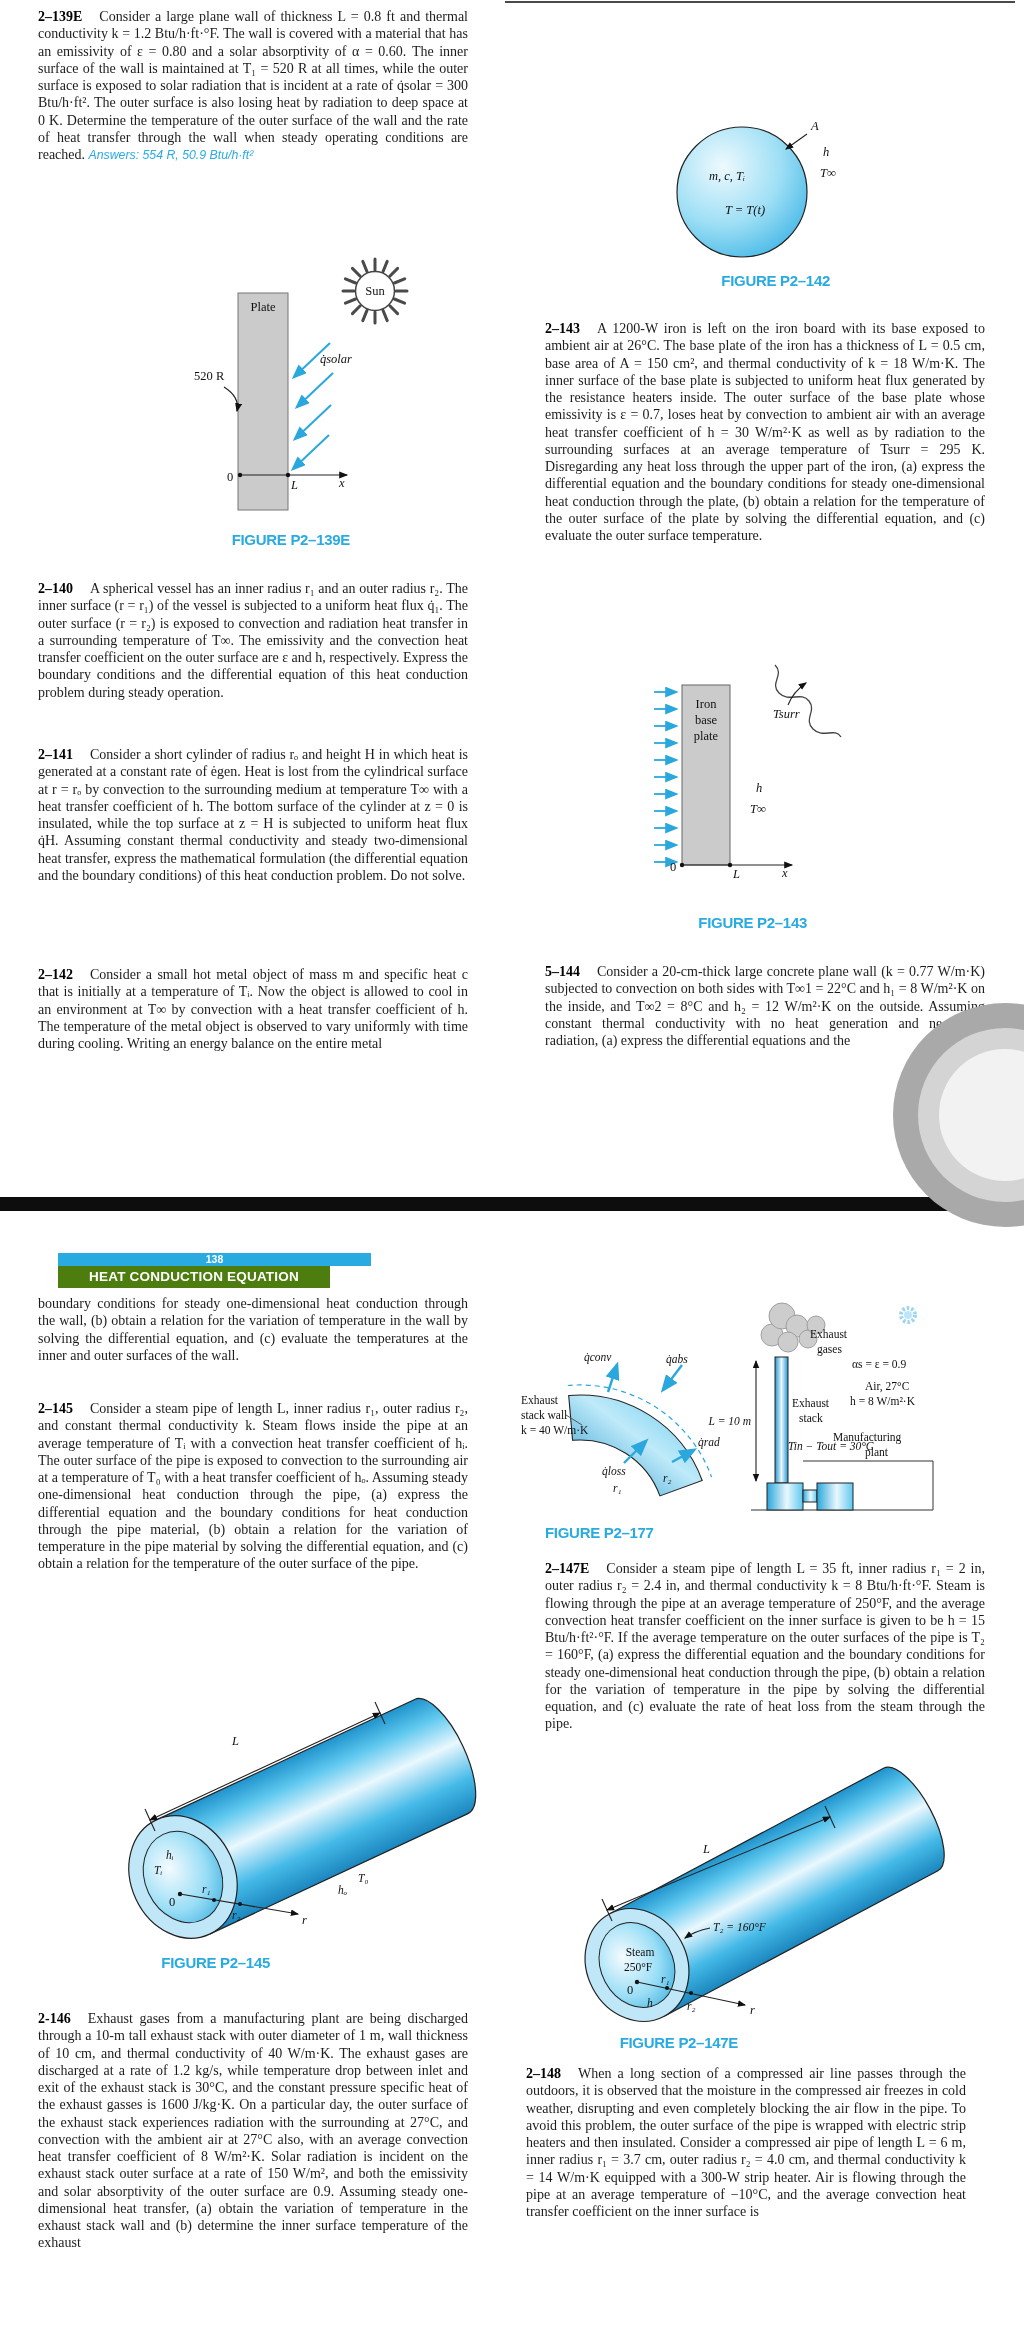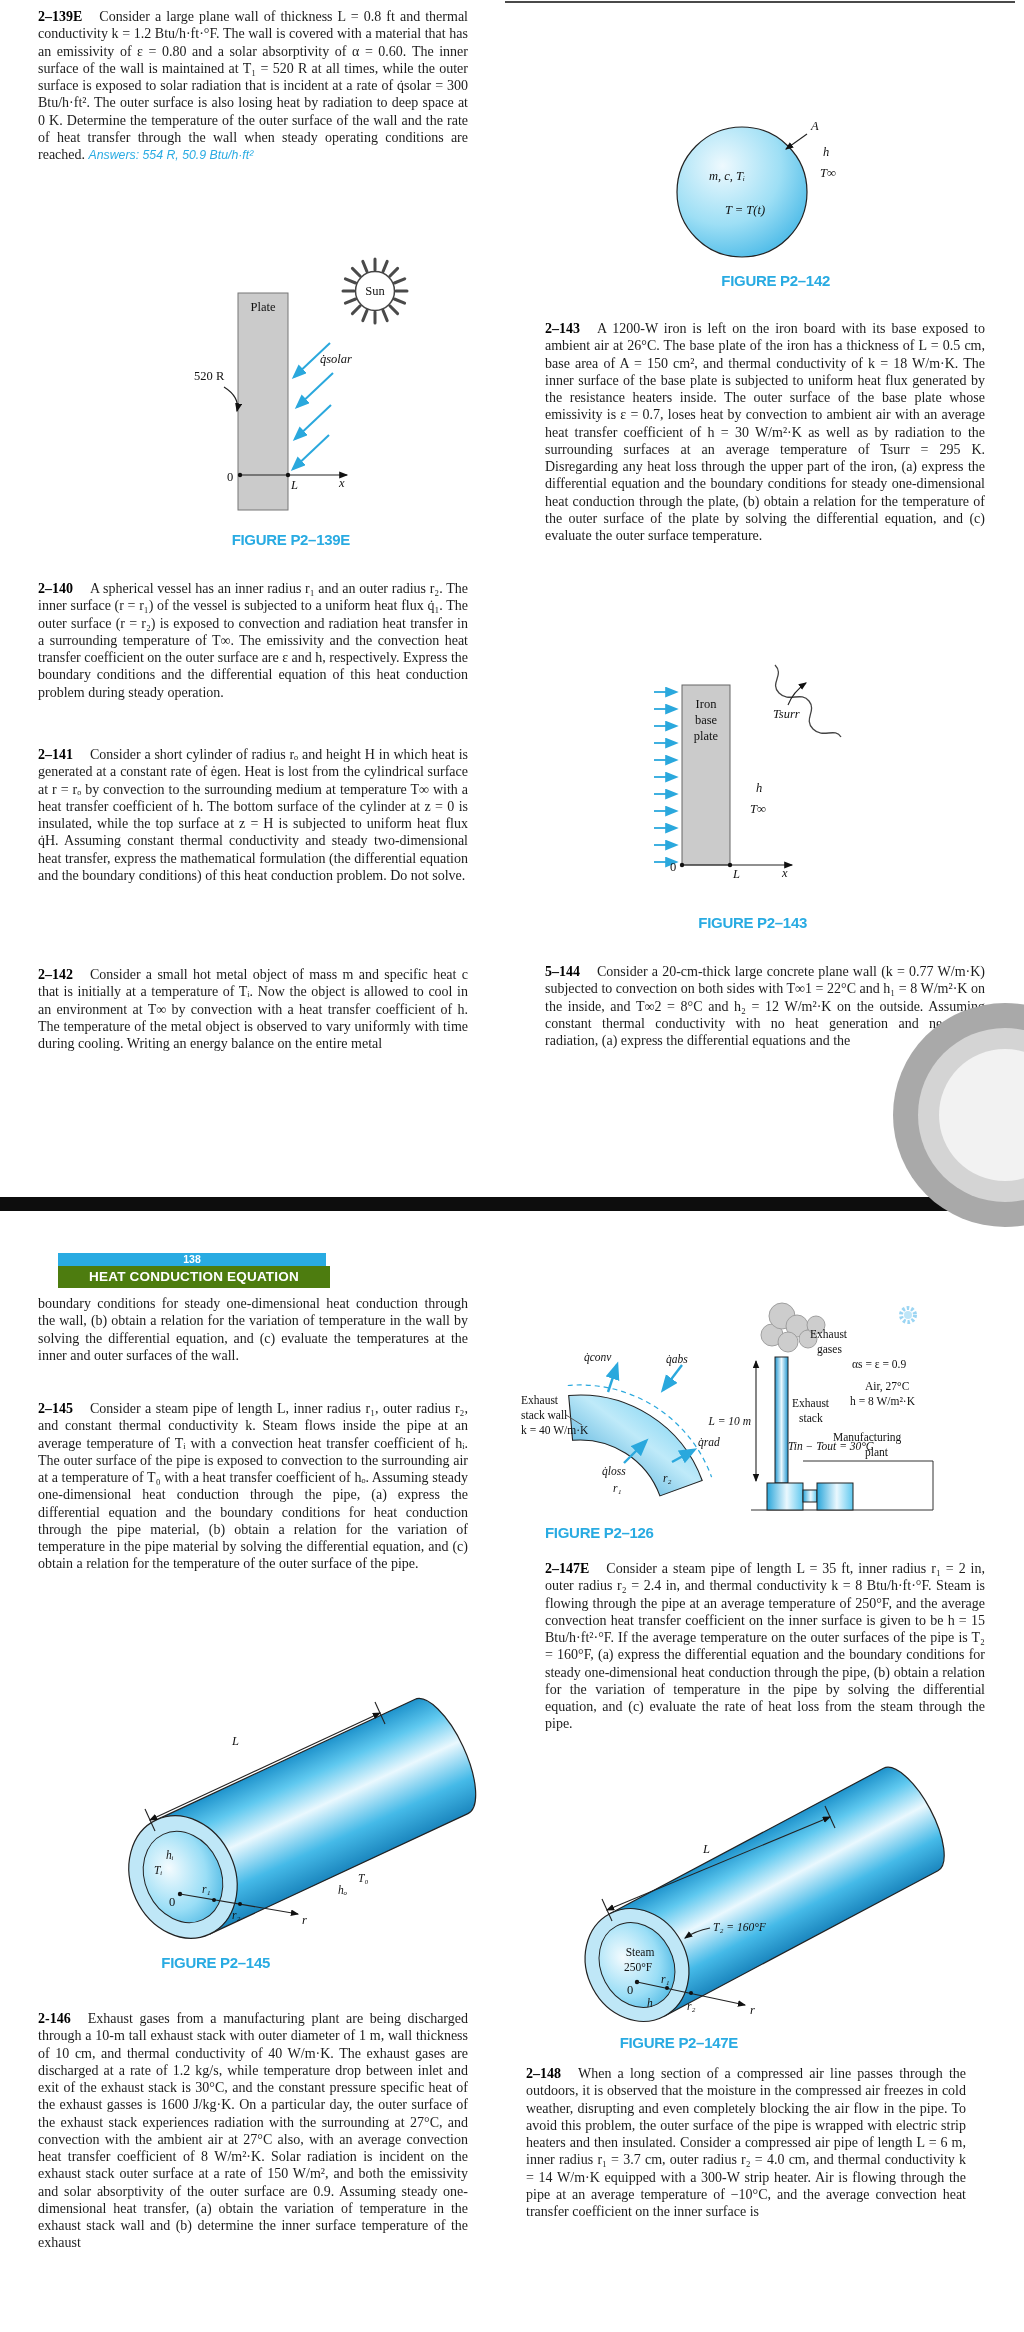--- a/index.html
+++ b/index.html
@@ -6,21 +6,21 @@
   html,body { background:#fff; }
   #root { position:relative; width:1024px; height:2332px; background:#ffffff; overflow:hidden;
           font-family:"Liberation Serif", serif; color:#141414; }
   .para { position:absolute; width:430px; font-size:14px; line-height:17.25px;
           text-align:justify; color:#1c1c1c; }
   .pnum { font-weight:bold; color:#000000; padding-right:17px; }
   .ans  { color:#29abe2; font-family:"Liberation Sans", sans-serif; font-style:italic; font-size:12.3px; }
   .caption { position:absolute; color:#29abe2; font-family:"Liberation Sans", sans-serif;
              font-weight:bold; font-size:15px; letter-spacing:-0.3px; }
   .center { text-align:right; }
-  .hdr-blue { position:absolute; left:58px; top:1253px; width:268px; height:13px; background:#29abe2;
+  .hdr-blue { position:absolute; left:58px; top:1253px; width:313px; height:13px; background:#29abe2;
               color:#fff; font-family:"Liberation Sans",sans-serif; font-weight:bold; font-size:10.5px;
               text-align:center; line-height:13px; }
   .hdr-black { position:absolute; left:58px; top:1266px; width:272px; height:22px; background:#4d7c0f;
                color:#fff; font-family:"Liberation Sans",sans-serif; font-weight:bold; font-size:13.5px;
                text-align:center; line-height:22px; letter-spacing:0.2px; }
   .divider { position:absolute; left:0; top:1197px; width:1024px; height:14px; background:#0d0d0d; z-index:1; }
   .topline { position:absolute; left:505px; top:1px; width:510px; height:2px; background:#4a4a4a; }
   svg { position:absolute; overflow:visible; }
   svg text { font-family:"Liberation Serif", serif; fill:#111; font-size:12.5px; }
   svg text.it { font-style:italic; }
@@ -281,21 +281,21 @@
     <text class="it sm" x="268" y="155">Tin − Tout = 30°C</text>
     <line x1="283" y1="166" x2="413" y2="166" stroke="#333" stroke-width="1"></line>
     <line x1="413" y1="166" x2="413" y2="215" stroke="#333" stroke-width="1"></line>
     <line x1="231" y1="215" x2="413" y2="215" stroke="#333" stroke-width="1"></line>
     <rect x="247" y="188" width="36" height="27" fill="url(#boxGrad)" stroke="#222" stroke-width="1"></rect>
     <rect x="283" y="195" width="14" height="12" fill="url(#boxGrad)" stroke="#222" stroke-width="1"></rect>
     <rect x="297" y="188" width="36" height="27" fill="url(#boxGrad)" stroke="#222" stroke-width="1"></rect>
     <text class="sm" x="313" y="146">Manufacturing</text>
     <text class="sm" x="345" y="161">plant</text>
   </svg>
-  <div class="caption" style="left:545px; top:1524px; width:180px;">FIGURE P2–126</div>
+  <div class="caption" style="left:545px; top:1524px; width:180px;">FIGURE P2–177</div>
 
   <p class="para" style="left:545px; top:1560px; width:440px;">
     <span class="pnum">2–147E</span><span>Consider a steam pipe of length L = 35 ft, inner radius r₁ = 2 in, outer radius r₂ = 2.4 in, and thermal conductivity k = 8 Btu/h·ft·°F. Steam is flowing through the pipe at an average temperature of 250°F, and the average convection heat transfer coefficient on the inner surface is given to be h = 15 Btu/h·ft²·°F. If the average temperature on the outer surfaces of the pipe is T₂ = 160°F, (a) express the differential equation and the boundary conditions for steady one-dimensional heat conduction through the pipe, (b) obtain a relation for the variation of temperature in the pipe by solving the differential equation, and (c) evaluate the rate of heat loss from the steam through the pipe.</span>
   </p>
 
   <svg style="left:545px; top:1795px;" width="450" height="265">
     <g transform="translate(92,170) rotate(-28)">
       <path d="M0,-58 L310,-58 A22,58 0 0 1 310,58 L0,58" fill="url(#cylBody)" stroke="#222" stroke-width="1.2"></path>
       <ellipse cx="0" cy="0" rx="50" ry="58" fill="#bfe7f7" stroke="#222" stroke-width="1.2"></ellipse>
       <ellipse cx="0" cy="0" rx="36" ry="44" fill="url(#cylBore)" stroke="#222" stroke-width="1"></ellipse>

